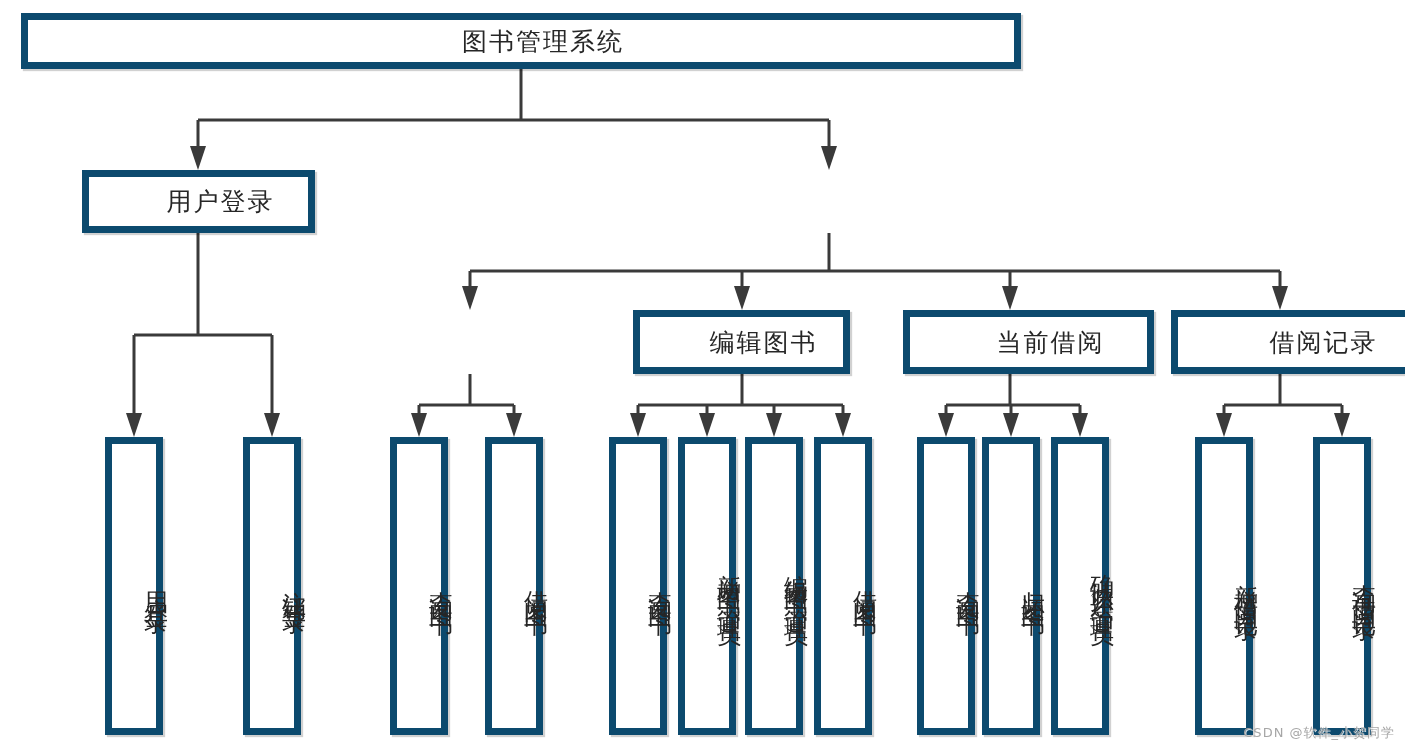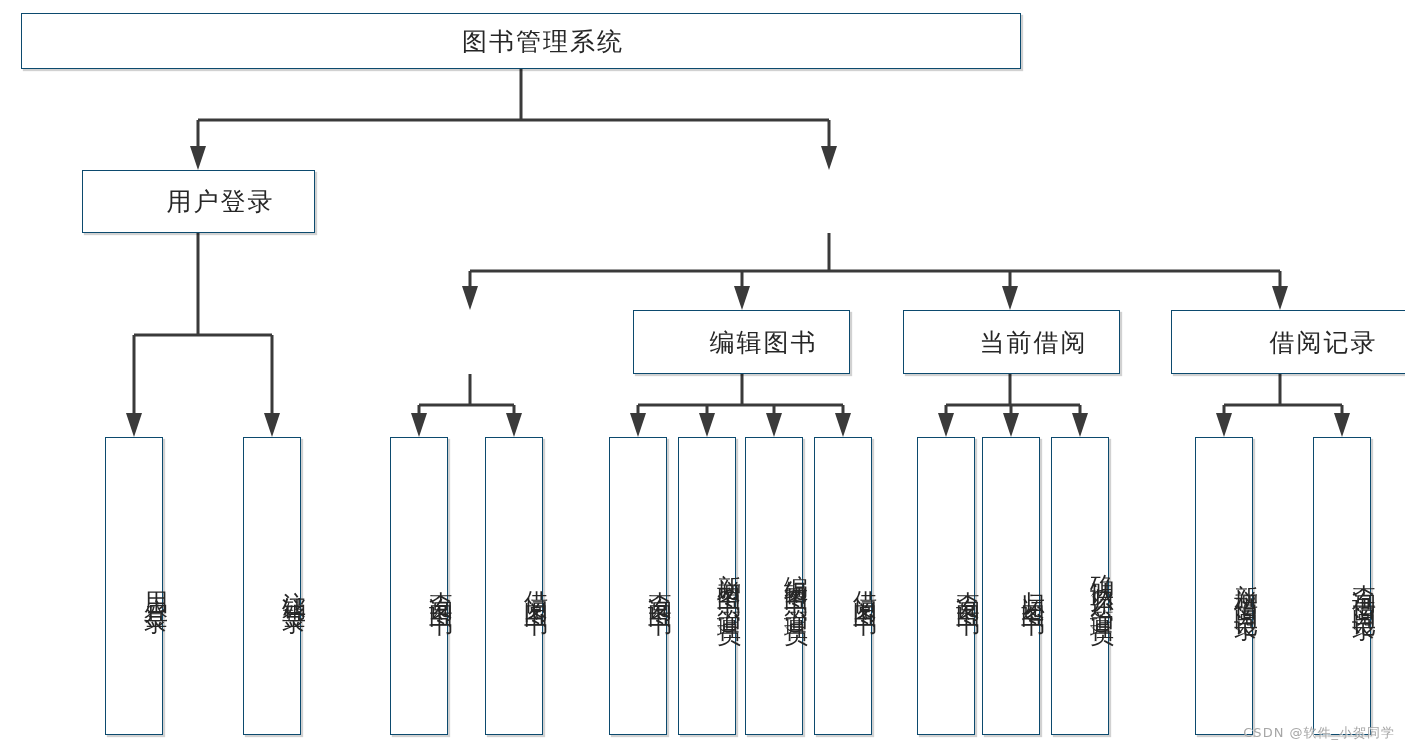--- a/index.html
+++ b/index.html
@@ -3,21 +3,21 @@
 <meta charset="utf-8">
 <style>
   html,body{margin:0;padding:0;background:#ffffff;}
   .stage{
     position:relative;width:1405px;height:747px;background:#ffffff;overflow:hidden;
     font-family:"DejaVu Sans","Liberation Sans",sans-serif;color:#262626;
   }
   .connectors{position:absolute;left:0;top:0;}
   .node{
     position:absolute;box-sizing:border-box;background:#ffffff;
-    border:1px solid #0c4a6e;box-shadow:2px 2px 1px rgba(0,0,0,0.18);
+    border:7px solid #0c4a6e;box-shadow:2px 2px 1px rgba(0,0,0,0.18);
     display:flex;align-items:center;justify-content:center;padding-left:44px;
   }
   .node .hlabel{font-size:25px;letter-spacing:2px;white-space:nowrap;color:#262626;}
   .root{left:21px;top:13px;width:1000px;height:56px;}
   .l2{top:170px;height:63px;}
   .l3{top:310px;height:64px;}
   .leaf{top:437px;width:58px;height:298px;}
   .vtext{
     writing-mode:vertical-rl;text-orientation:mixed;
     font-size:24px;letter-spacing:7px;line-height:1;color:#262626;white-space:nowrap;
@@ -55,21 +55,21 @@
     <span class="hlabel">图书管理系统</span>
   </div>
 
   <div class="node l2" style="left:82px;width:233px;">
     <span class="hlabel">用户登录</span>
   </div>
 
   <div class="node l3" style="left:633px;width:217px;">
     <span class="hlabel">编辑图书</span>
   </div>
-  <div class="node l3" style="left:903px;width:217px;">
+  <div class="node l3" style="left:903px;width:251px;">
     <span class="hlabel">当前借阅</span>
   </div>
   <div class="node l3" style="left:1171px;width:261px;">
     <span class="hlabel">借阅记录</span>
   </div>
 
   <div class="node leaf" style="left:105px;">
     <span class="vtext">用户登录</span>
   </div>
   <div class="node leaf" style="left:243px;">

